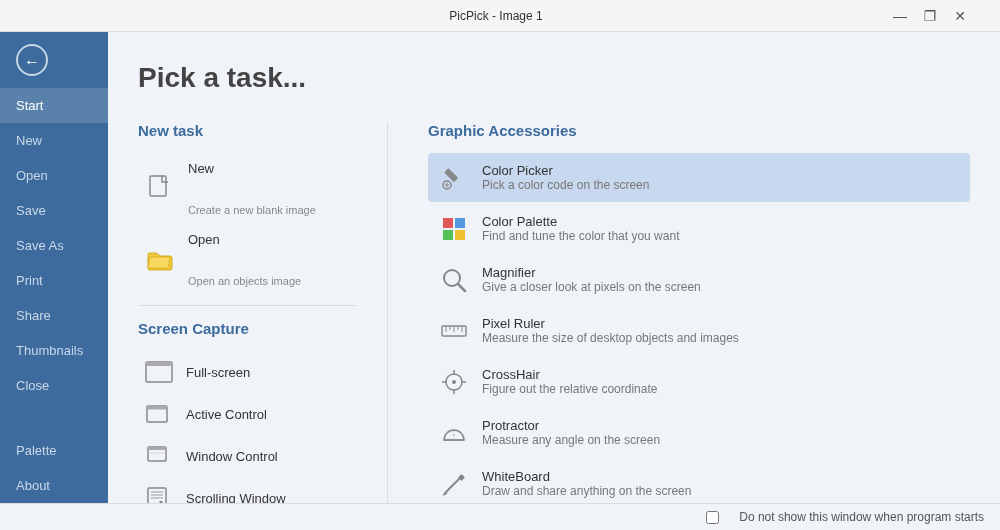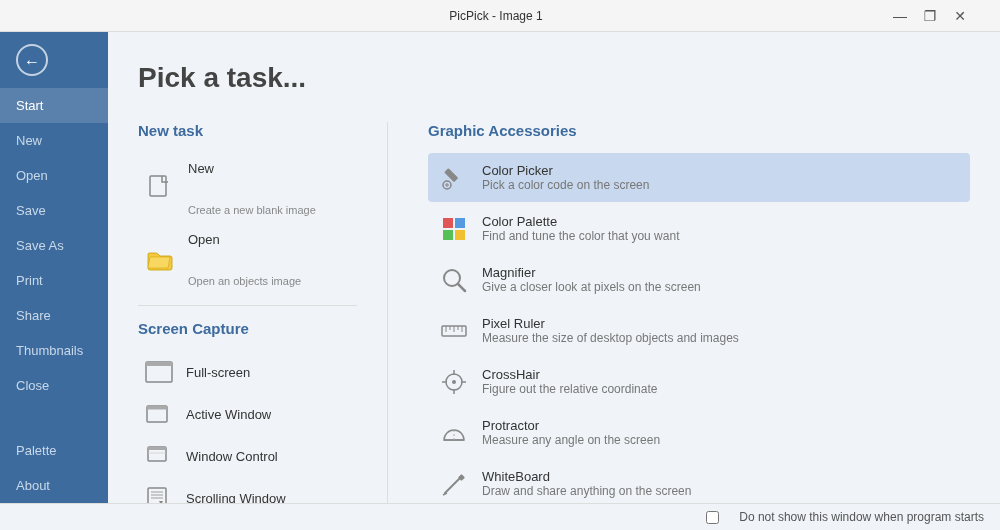--- a/index.html
+++ b/index.html
@@ -308,21 +308,21 @@
           <span class="capture-name">Full-screen</span>
         </div>
 
         <div class="capture-item">
           <div class="capture-icon">
             <svg width="28" height="22" viewBox="0 0 28 22">
               <rect x="2" y="3" width="20" height="16" rx="1" fill="none" stroke="#888" stroke-width="1.5"></rect>
               <rect x="2" y="3" width="20" height="3.5" fill="#aaa"></rect>
             </svg>
           </div>
-          <span class="capture-name">Active Window</span>
+          <span class="capture-name">Active Control</span>
         </div>
 
         <div class="capture-item">
           <div class="capture-icon">
             <svg width="28" height="22" viewBox="0 0 28 22">
               <rect x="3" y="2" width="18" height="14" rx="1" fill="none" stroke="#888" stroke-width="1.5"></rect>
               <rect x="3" y="2" width="18" height="3" fill="#aaa"></rect>
               <line x1="3" y1="8" x2="21" y2="8" stroke="#ccc" stroke-width="0.8"></line>
             </svg>
           </div>

